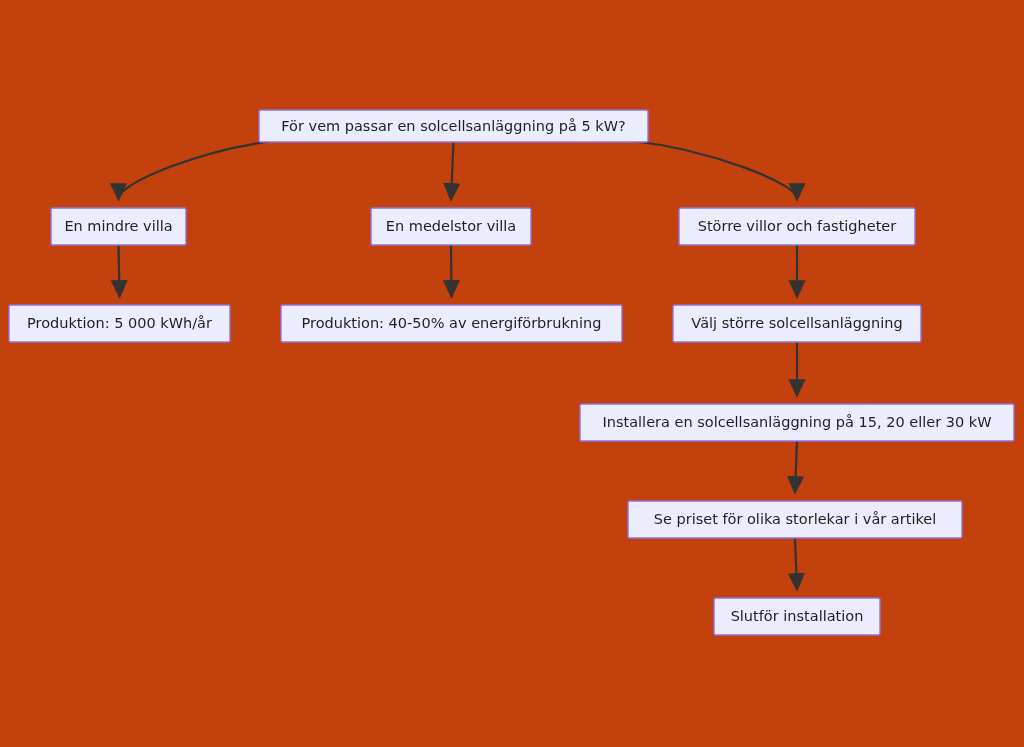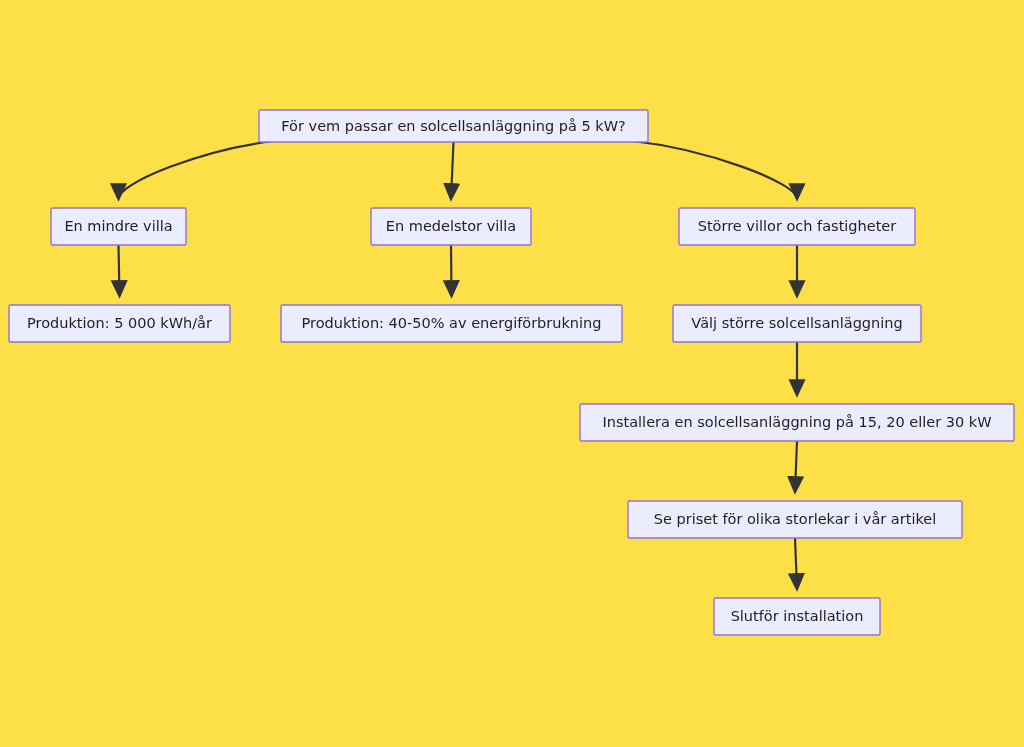--- a/index.html
+++ b/index.html
@@ -10,21 +10,21 @@
   body {
     width: 1024px;
     height: 747px;
     font-family: "DejaVu Sans", sans-serif;
     overflow: hidden;
   }
   #flow-root {
     position: relative;
     width: 1024px;
     height: 747px;
-    background: #fde047;
+    background: #c2410c;
   }
   svg.flow-canvas {
     position: absolute;
     top: 0;
     left: 0;
     width: 1024px;
     height: 747px;
     display: block;
   }
   .node-rect {

